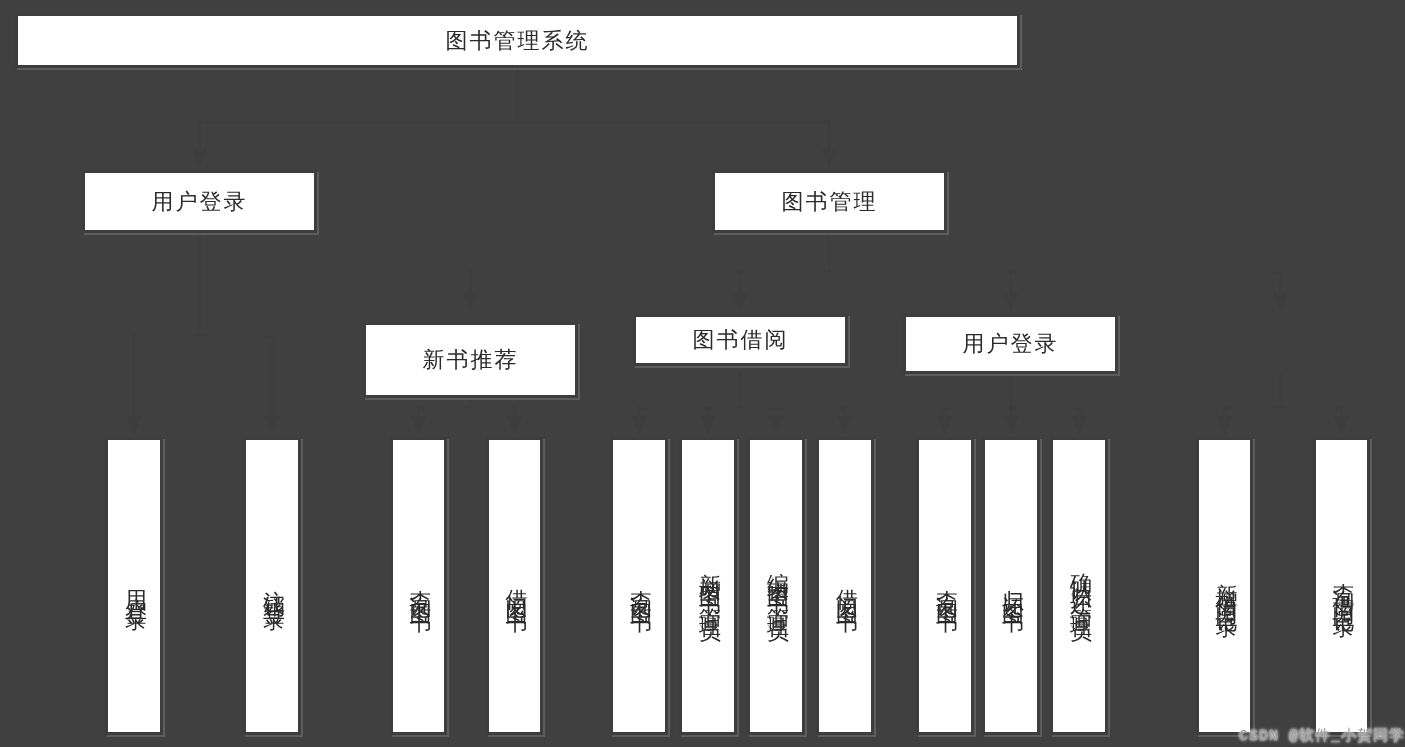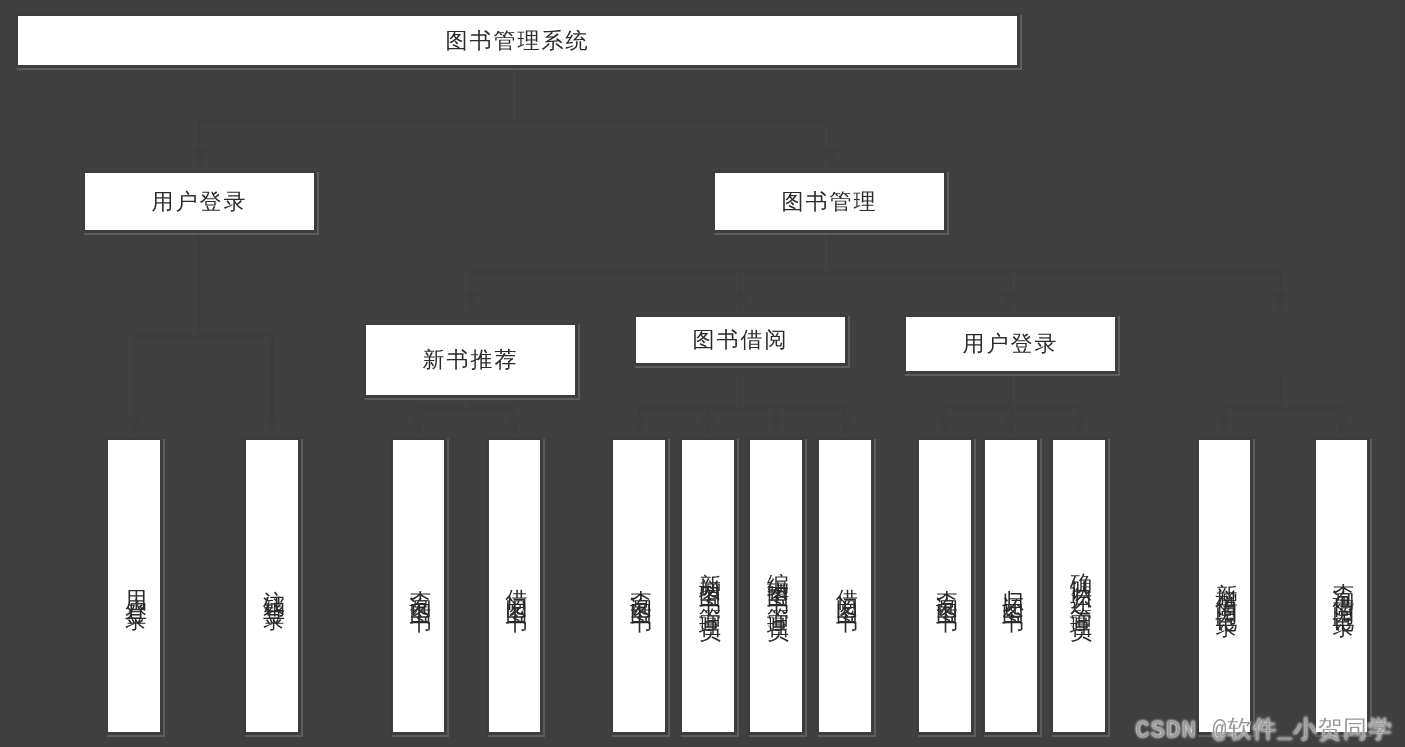--- a/index.html
+++ b/index.html
@@ -67,23 +67,23 @@
   .n-c2 { left: 679px;  width: 58px; }
   .n-c3 { left: 747px;  width: 58px; }
   .n-c4 { left: 816px;  width: 58px; }
   .n-d1 { left: 916px;  width: 58px; }
   .n-d2 { left: 982px;  width: 58px; }
   .n-d3 { left: 1050px; width: 58px; }
   .n-e1 { left: 1196px; width: 57px; }
   .n-e2 { left: 1313px; width: 57px; }
   .watermark {
     position: absolute;
-    right: 12px;
+    right: 0;
     bottom: 2px;
-    font-size: 24px;
+    font-size: 15px;
     letter-spacing: 1px;
     color: #999999;
     text-shadow: 0 0 3px #ffffff, 0 0 3px #ffffff;
     white-space: nowrap;
     z-index: 5;
     margin-left: 12px;
   }
 </style>
 </head>
 <body>

